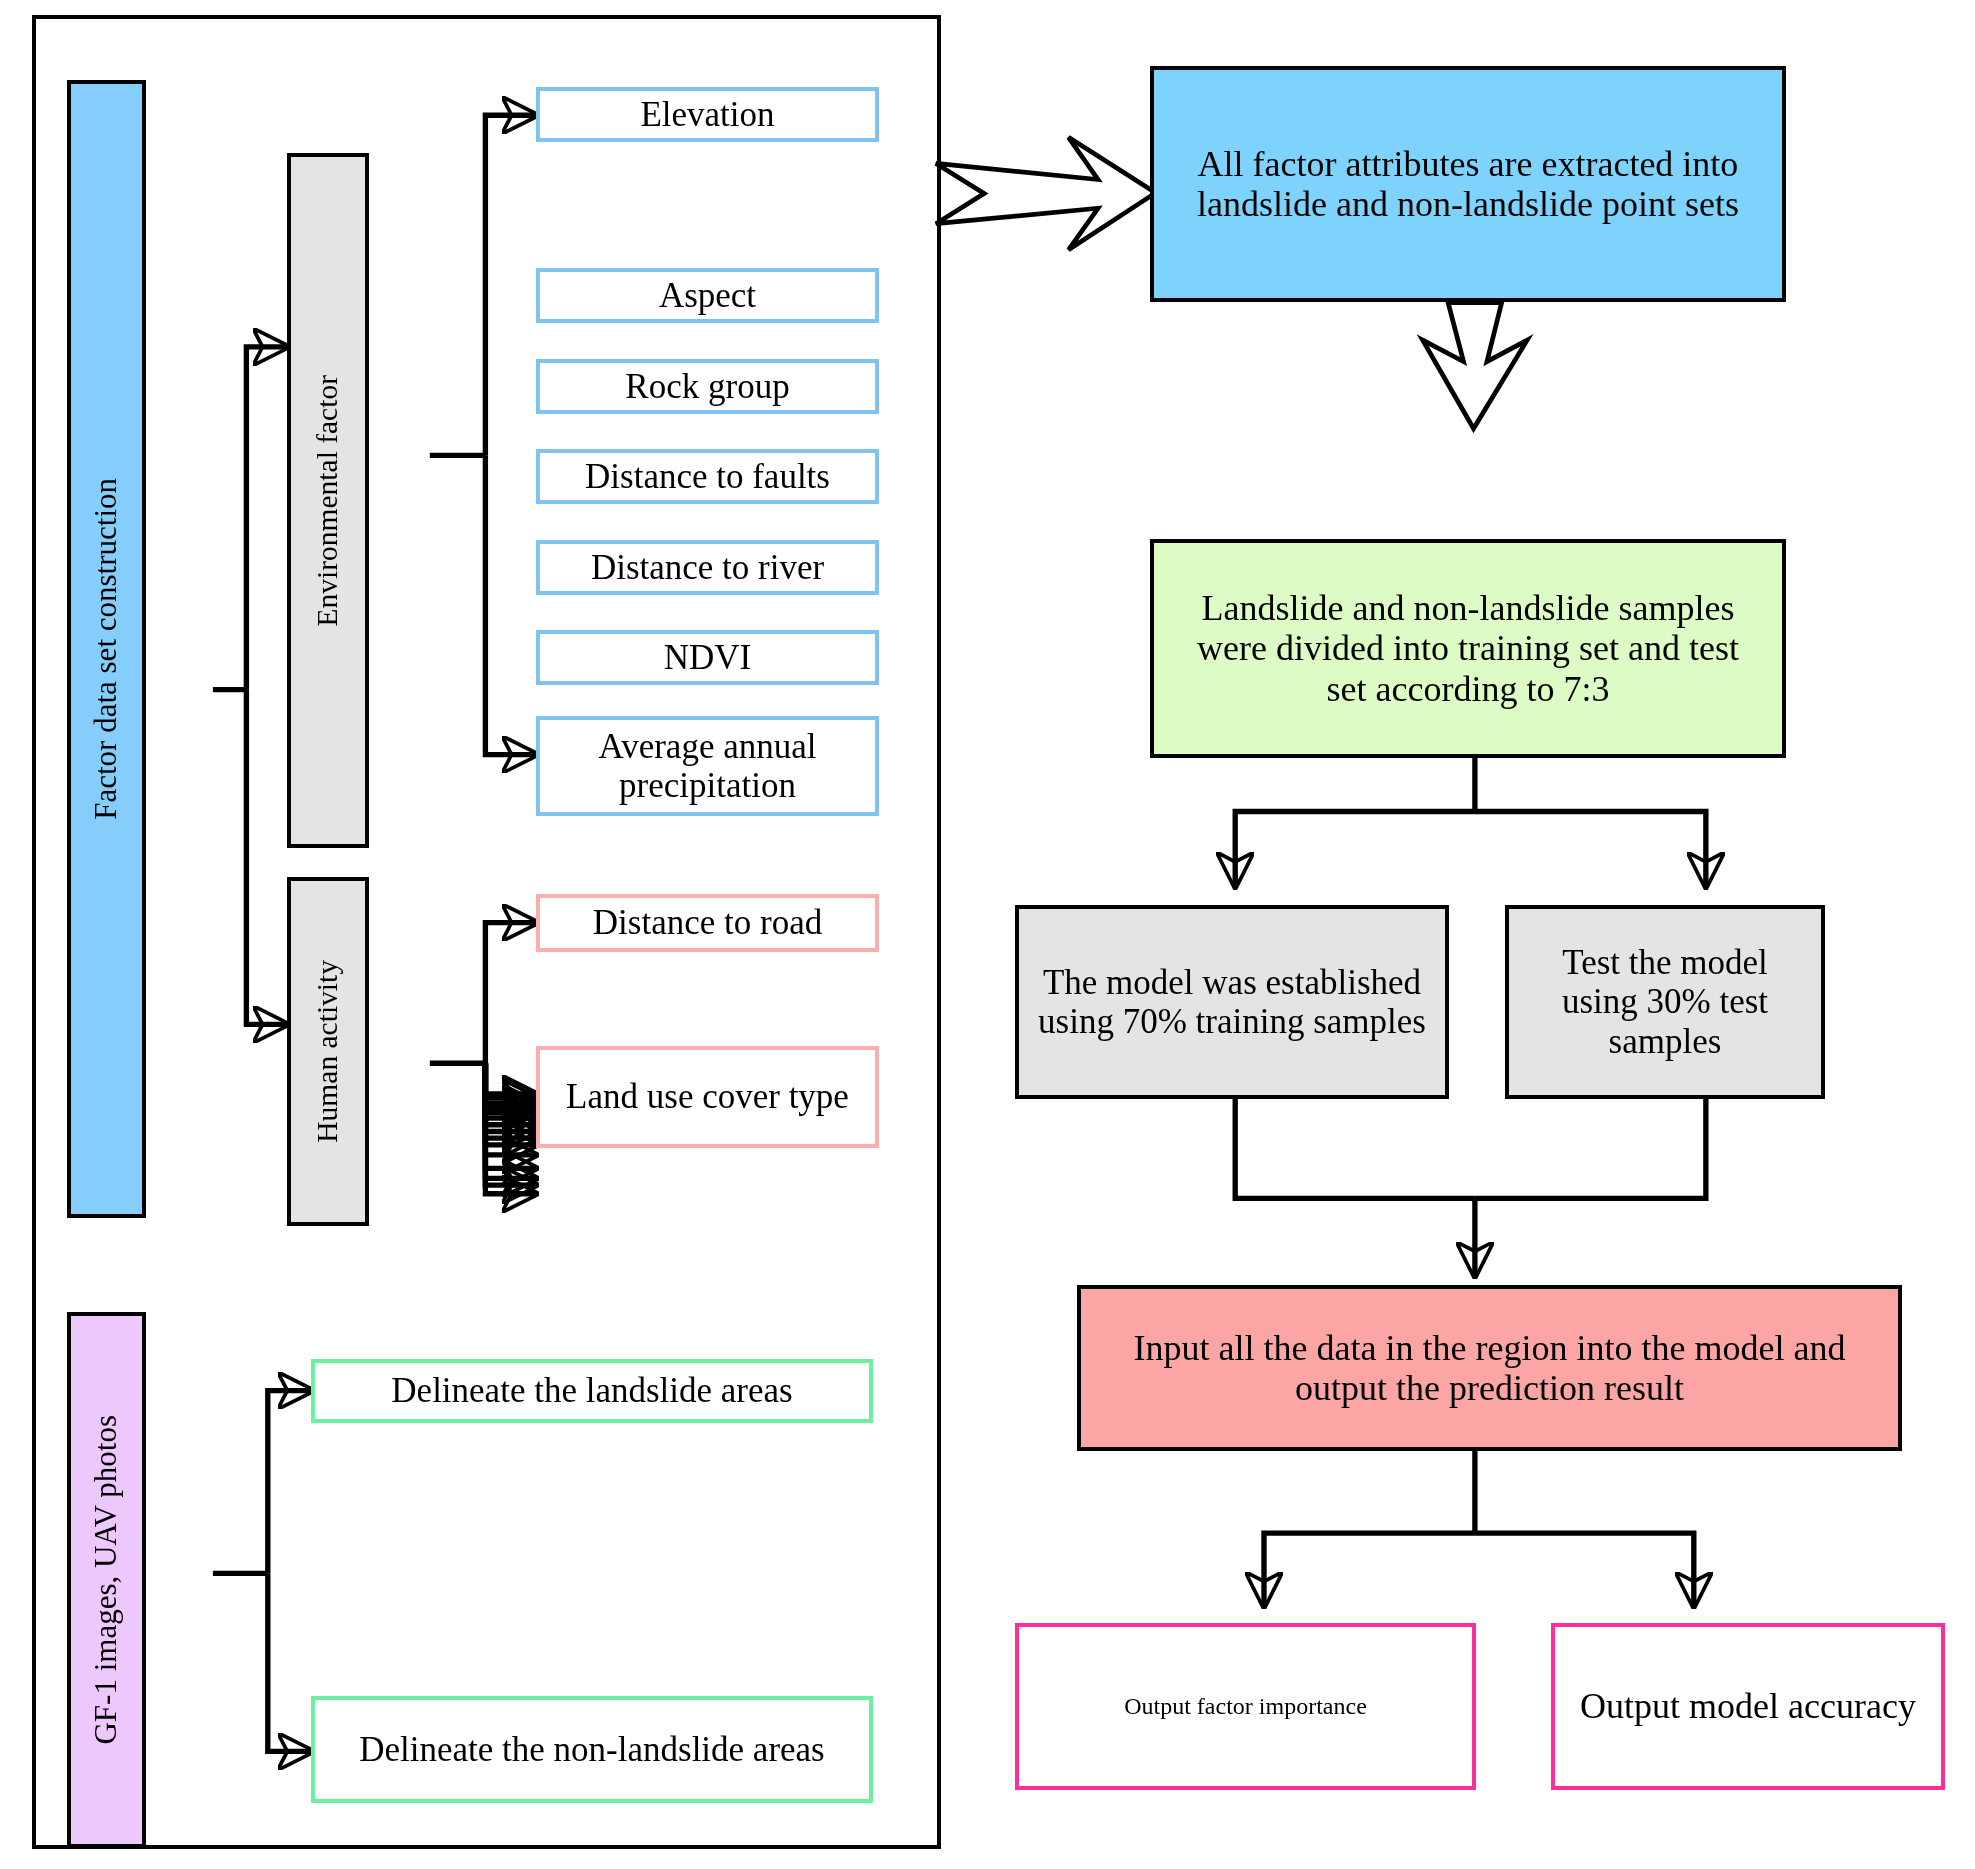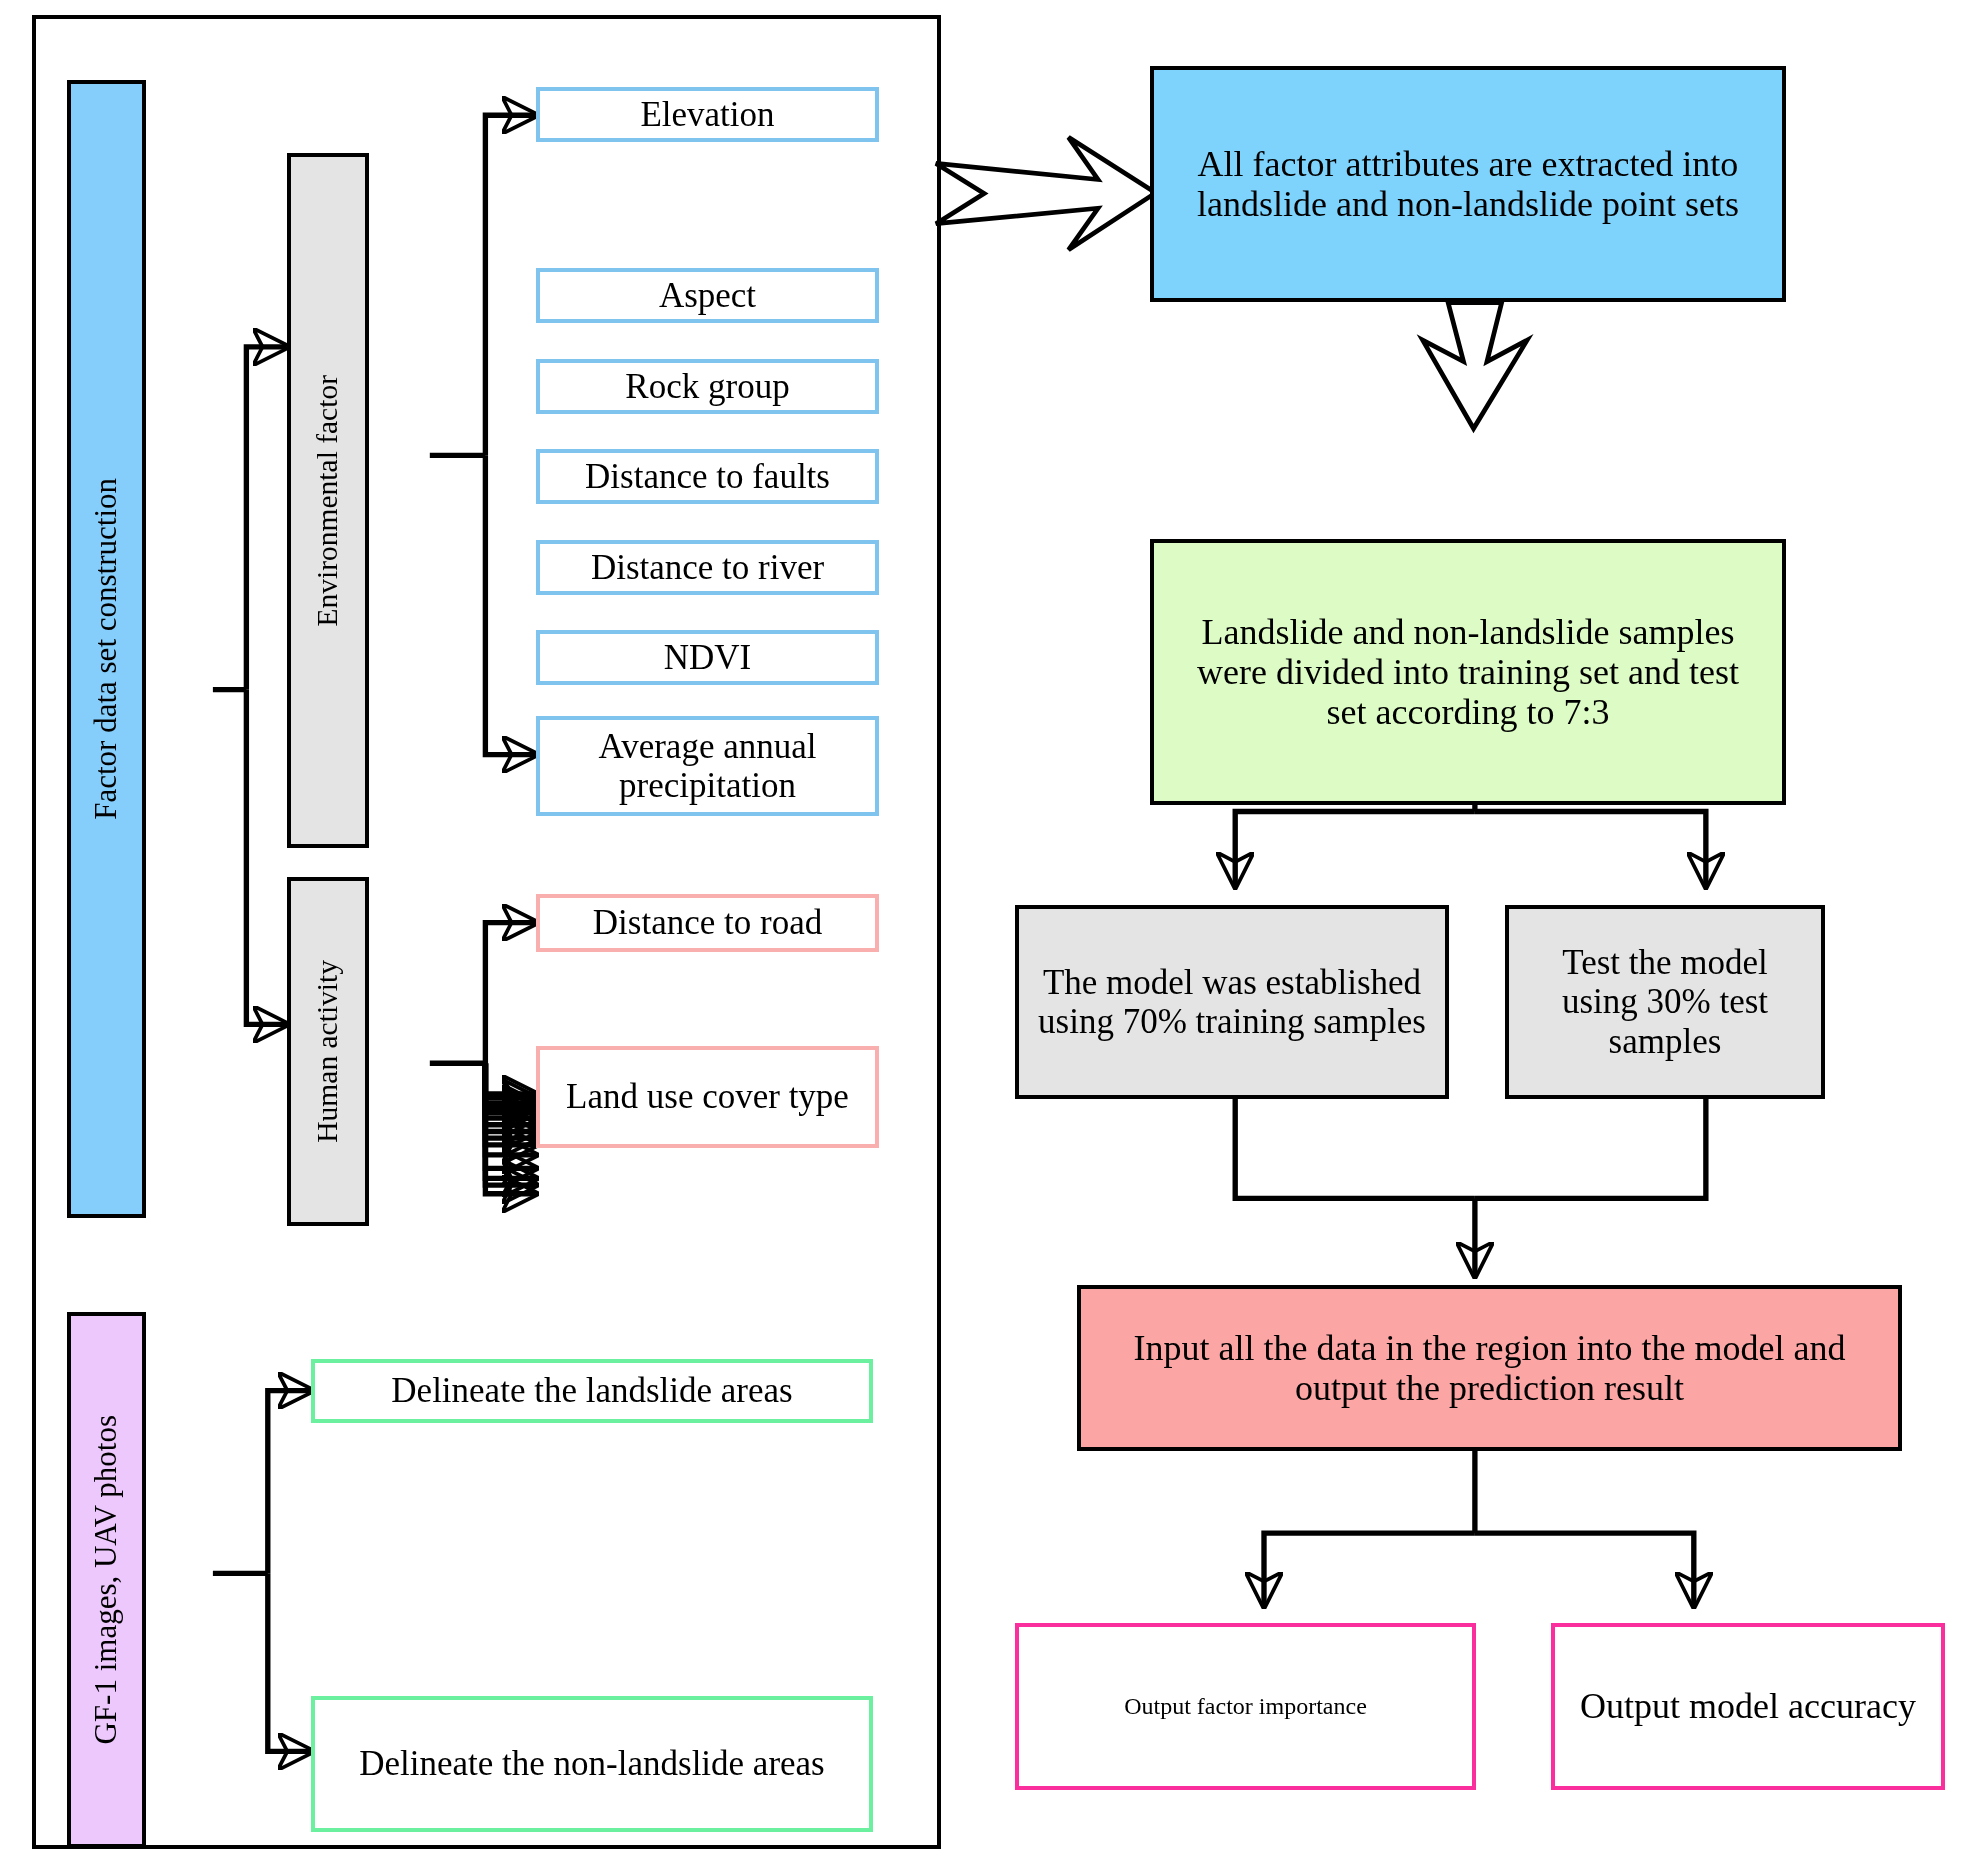--- a/index.html
+++ b/index.html
@@ -132,29 +132,29 @@
     <span>Land use cover type</span>
   </div>
 
   <div class="box blk fill-lav" style="left:67px;top:1312px;width:79px;height:536px;font-size:31px;">
     <span class="vtext">GF-1 images, UAV photos</span>
   </div>
 
   <div class="box thin-green" style="left:311px;top:1359px;width:562px;height:64px;font-size:35px;">
     <span>Delineate the landslide areas</span>
   </div>
-  <div class="box thin-green" style="left:311px;top:1696px;width:562px;height:136px;font-size:35px;padding:0 30px;">
+  <div class="box thin-green" style="left:311px;top:1696px;width:562px;height:107px;font-size:35px;padding:0 30px;">
     <span>Delineate the non-landslide areas</span>
   </div>
 
   <div class="box blk fill-orange" style="left:1150px;top:66px;width:636px;height:236px;font-size:36px;padding:0 23px;">
     <span>All factor attributes are extracted into landslide and non-landslide point sets</span>
   </div>
 
-  <div class="box blk fill-green" style="left:1150px;top:539px;width:636px;height:266px;font-size:36px;padding:0 19px;text-align:center;">
+  <div class="box blk fill-green" style="left:1150px;top:539px;width:636px;height:219px;font-size:36px;padding:0 19px;text-align:center;">
     <span>Landslide and non-landslide samples were divided into training set and test set according to 7:3</span>
   </div>
 
   <div class="box blk fill-gray" style="left:1015px;top:905px;width:434px;height:194px;font-size:35px;padding:16px 16px;">
     <span>The model was established using 70% training samples</span>
   </div>
 
   <div class="box blk fill-gray" style="left:1505px;top:905px;width:320px;height:194px;font-size:35px;padding:0 16px;">
     <span>Test the model using 30% test samples</span>
   </div>

